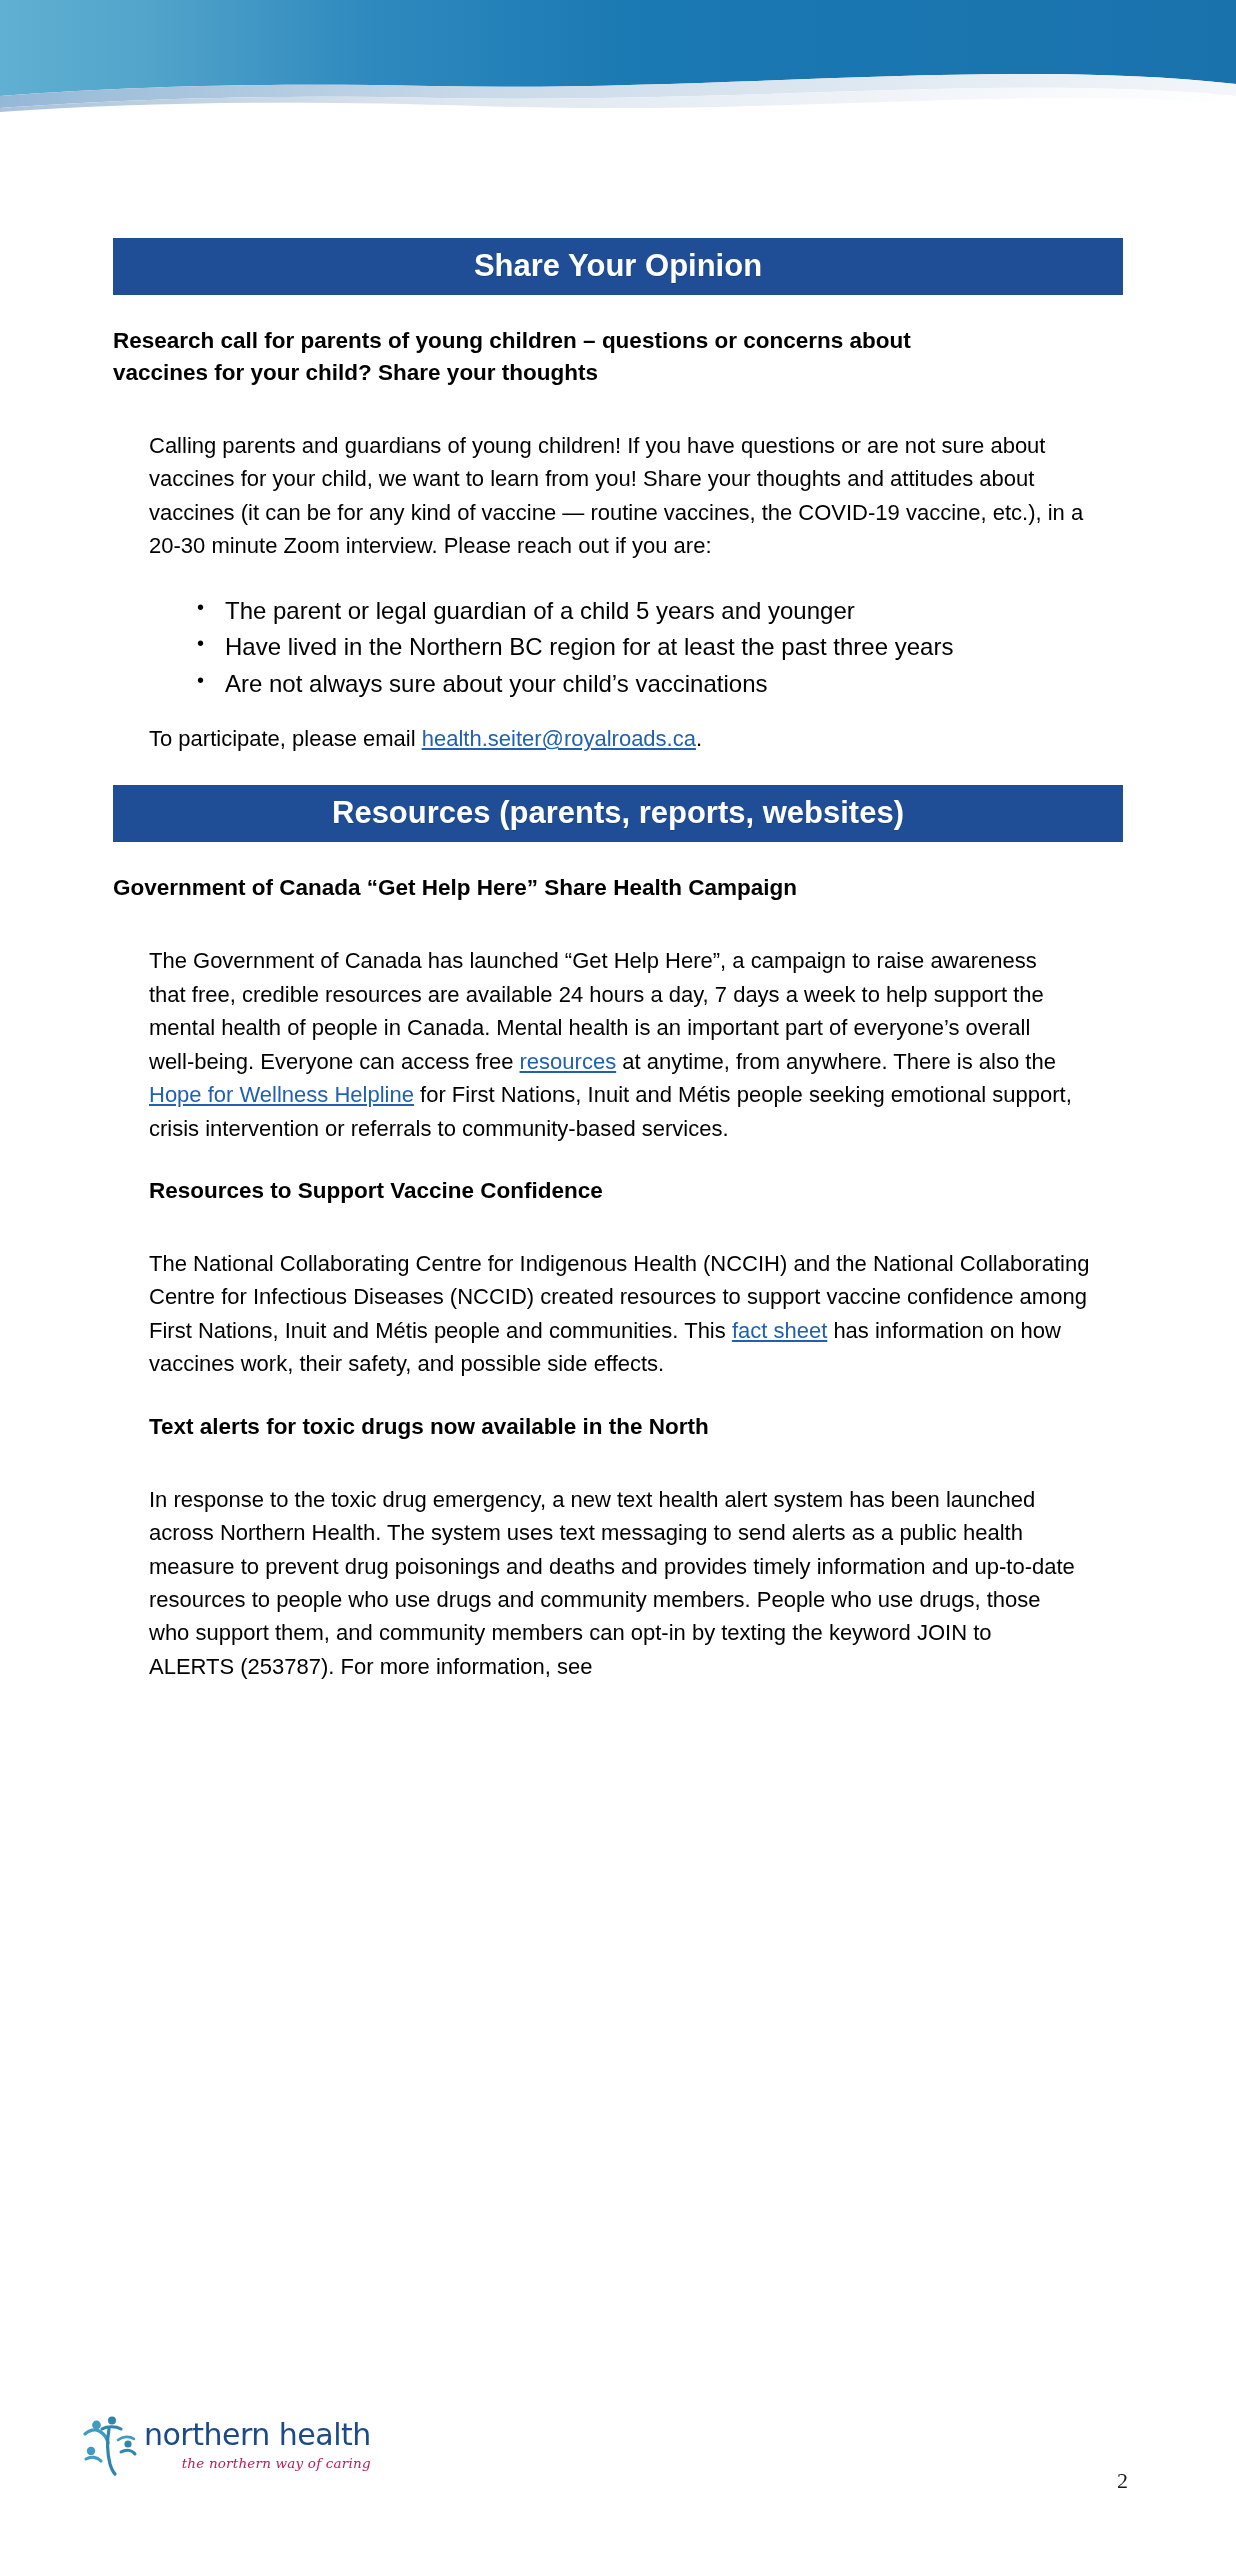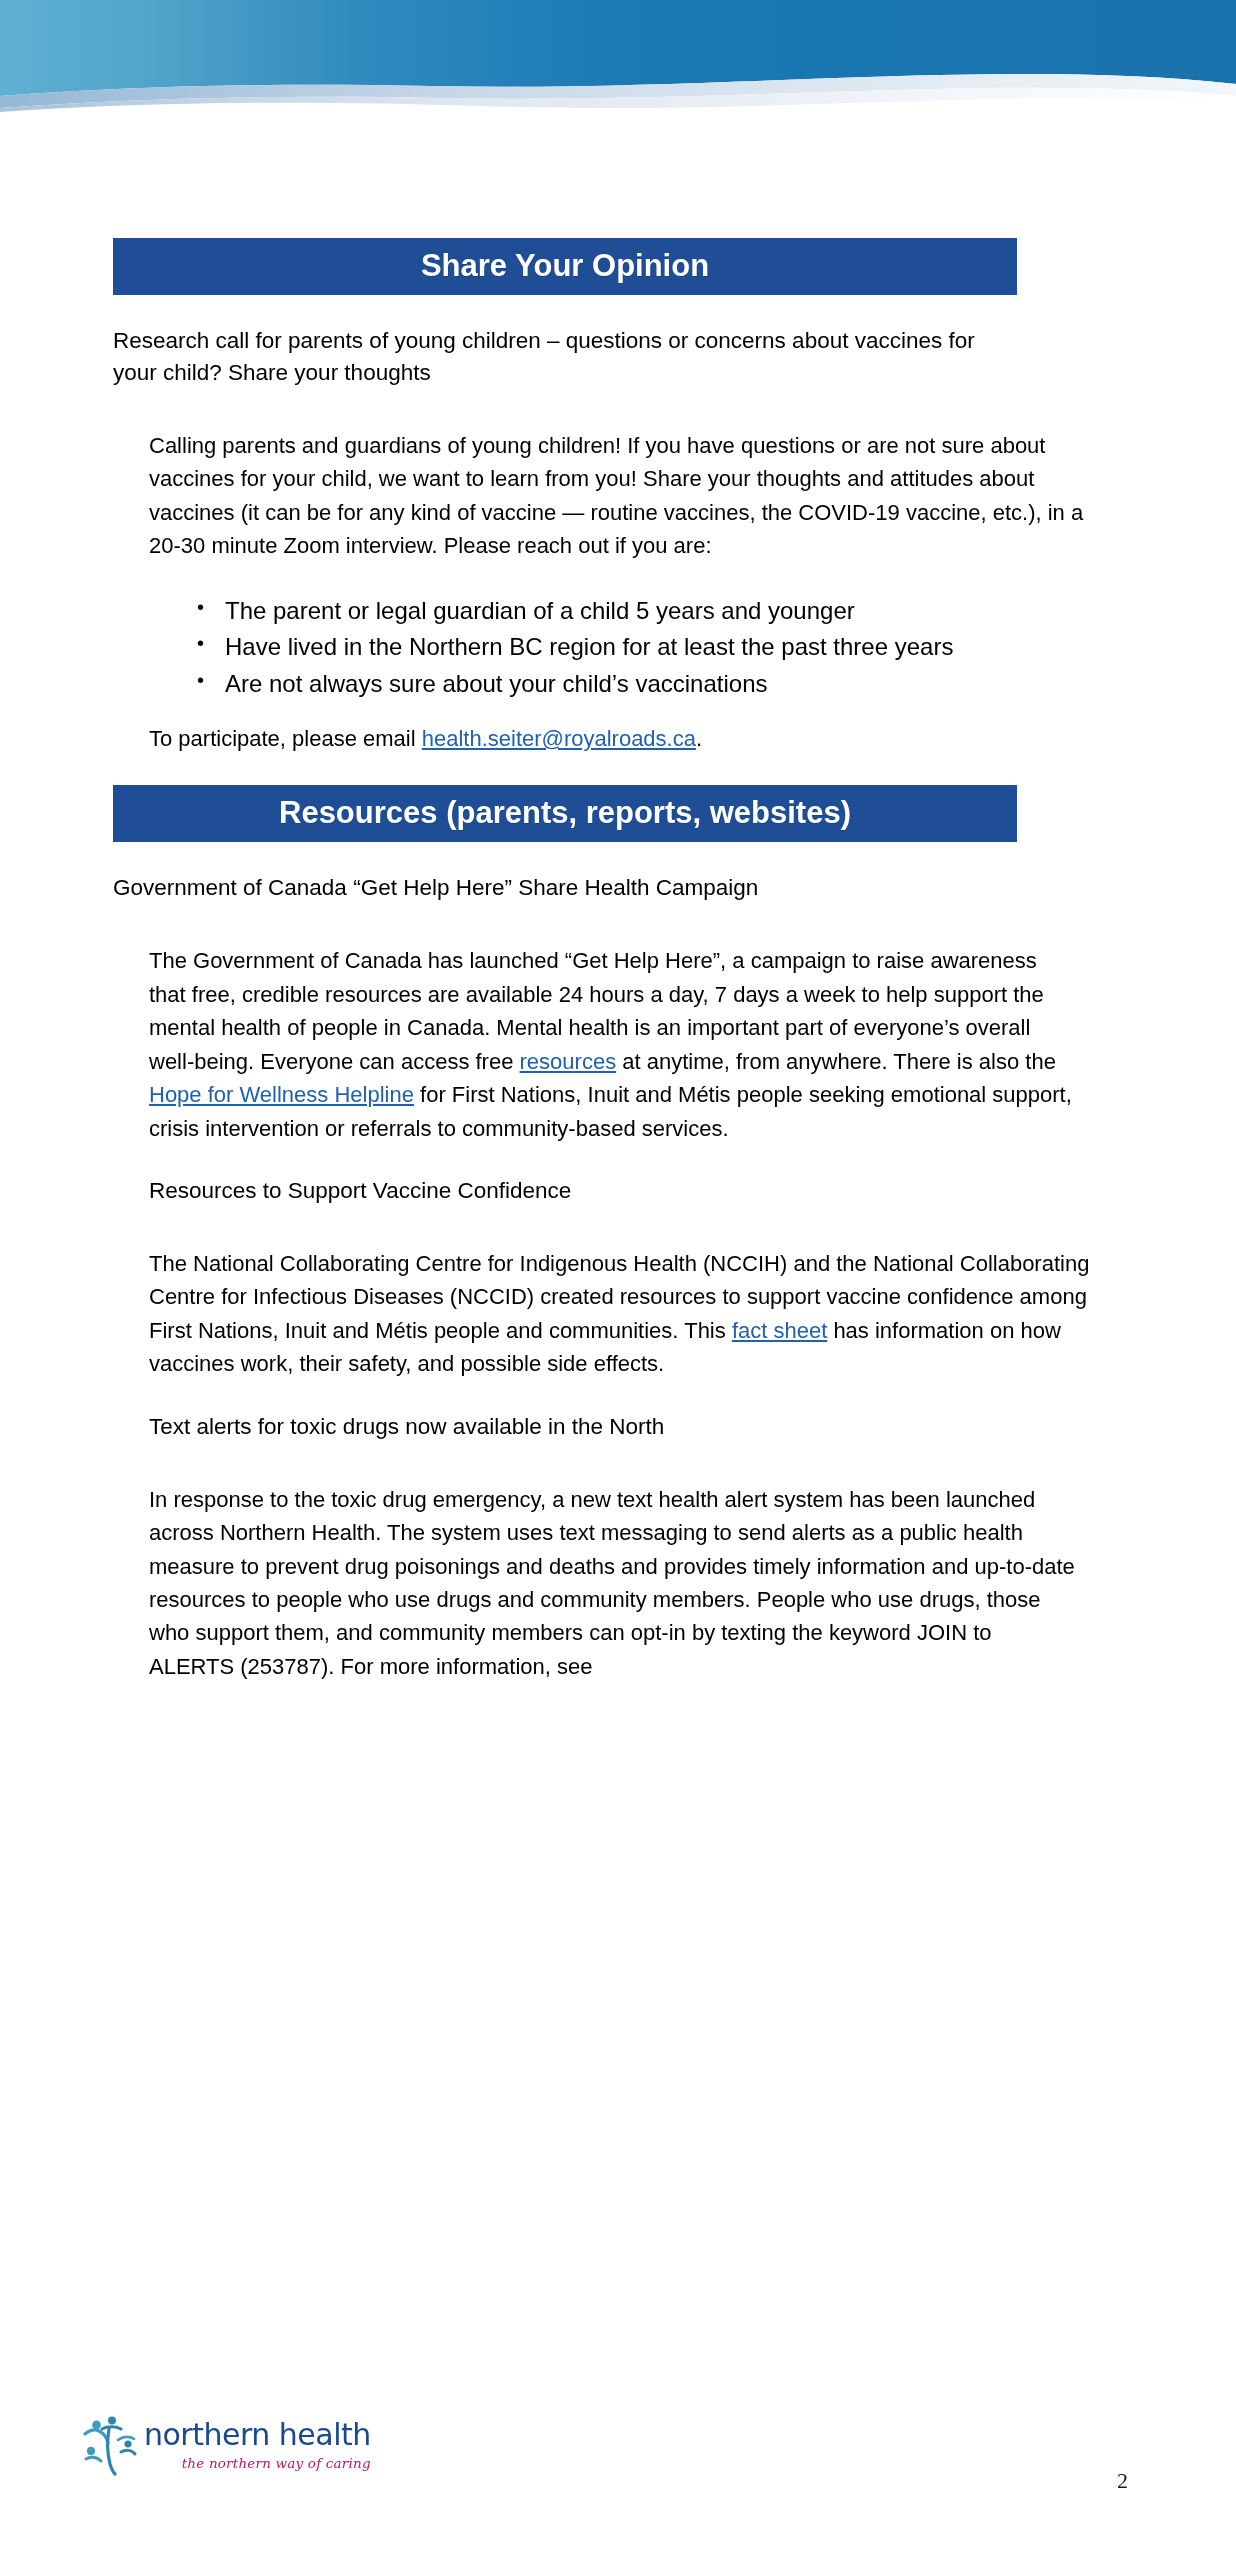--- a/index.html
+++ b/index.html
@@ -43,28 +43,28 @@
   
   .section-banner {
     background: #1F4E96;
     color: #ffffff;
     text-align: center;
     font-weight: bold;
     font-size: 31px;
     line-height: 1.0;
     padding: 12px 8px 14px 8px;
     letter-spacing: 0px;
-    width: 904px;
+    width: 1010px;
     box-sizing: border-box;
     text-shadow: 0.5px 0.5px 0px rgba(0,0,0,0.15);
   }
 
   
   .sub-head {
-    font-weight: normal;
+    font-weight: bold;
     font-size: 22.5px;
     line-height: 1.42;
     color: #000;
     margin: 0;
     padding: 0;
   }
   .h-spacer-lg { height: 40px; }
   .h-spacer-md { height: 30px; }
   .h-spacer-sm { height: 20px; }
 

